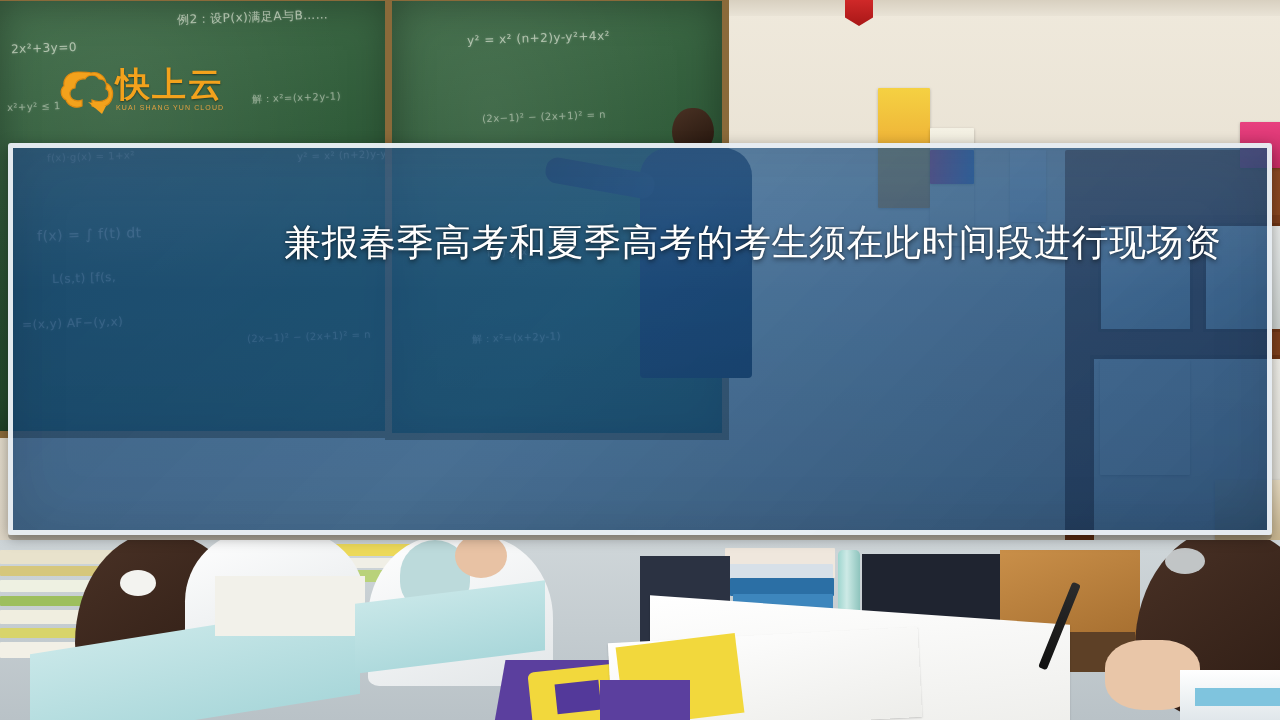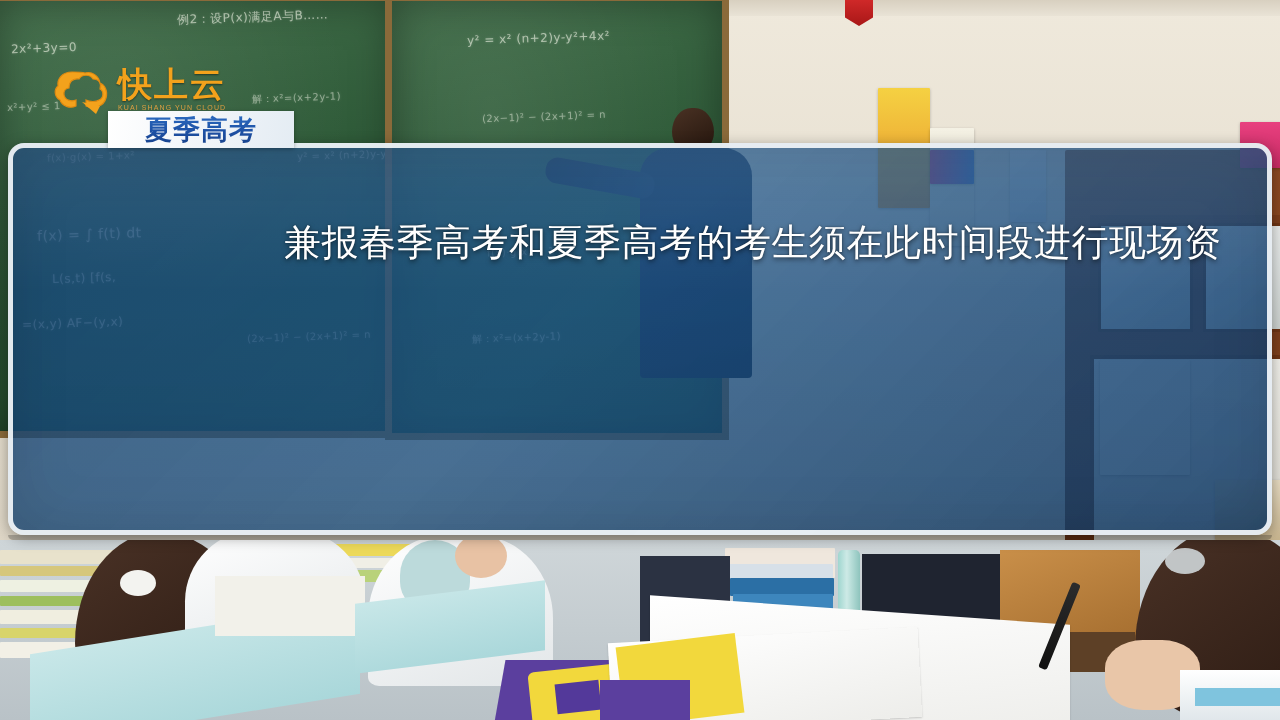--- a/index.html
+++ b/index.html
@@ -140,26 +140,25 @@
     background: #5b3f9e;
   }
   .yellow-shape {
     position: absolute;
     background: #f2d83c;
   }
 
   
   .logo {
     position: absolute;
-    left: 52px; top: 58px;
+    left: 58px; top: 58px;
     width: 250px; height: 62px;
     z-index: 30;
     display: flex;
     align-items: center;
-    gap: 8px;
   }
   .logo-mark {
     width: 58px; height: 58px;
     position: relative;
     flex: 0 0 auto;
   }
   .logo-text-wrap {
     display: flex;
     flex-direction: column;
     line-height: 1;
@@ -203,21 +202,21 @@
   }
 
   
   .caption-panel {
     position: absolute;
     left: 8px; top: 143px;
     width: 1264px; height: 392px;
     z-index: 25;
     box-sizing: border-box;
     border: 5px solid rgba(244,247,250,0.92);
-    border-radius: 16px;
+    border-radius: 3px;
     background:
       linear-gradient(135deg, rgba(22,70,120,0.80) 0%, rgba(28,84,138,0.76) 45%, rgba(18,62,109,0.84) 100%);
     box-shadow: 0 3px 14px rgba(0,0,0,0.35), inset 0 0 60px rgba(0,0,0,0.12);
     overflow: hidden;
   }
   .caption-sheen {
     position: absolute;
     inset: 0;
     background: linear-gradient(180deg, rgba(255,255,255,0.07) 0%, rgba(255,255,255,0.0) 38%, rgba(0,0,0,0.06) 100%);
     pointer-events: none;
@@ -360,23 +359,20 @@
         <path d="M20 12 C10 12 5 19 6 26 C2 29 2 37 8 40 C10 46 18 49 24 46 L24 40 C19 42 13 40 12 35 C11 31 14 28 17 28 C17 21 22 18 27 19 C30 14 38 14 41 19 C47 19 50 24 48 29 C52 31 52 38 47 40 C44 42 38 42 34 40 L34 46 C42 50 52 46 54 38 C56 31 53 25 48 23 C47 16 40 11 33 13 C30 12 25 12 20 12 Z" fill="#f3a21c" stroke="#e08a10" stroke-width="1.2"></path>
         <path d="M30 42 L44 54 L48 46 Z" fill="#f3a21c"></path>
       </svg>
     </div>
     <div class="logo-text-wrap">
       <span class="logo-cn">快上云</span>
       <span class="logo-en">KUAI SHANG YUN CLOUD</span>
     </div>
   </div>
 
-  <div class="title-banner">
-    <span class="title-banner-text">夏季高考</span>
-  </div>
 
   <div class="panel-shadow-bar"></div>
   <div class="caption-panel">
     <div class="caption-sheen"></div>
     <div class="caption-body">
       <div class="caption-line indent">兼报春季高考和夏季高考的考生须在此时间段进行现场资</div>
     </div>
   </div>
 
 </div>

